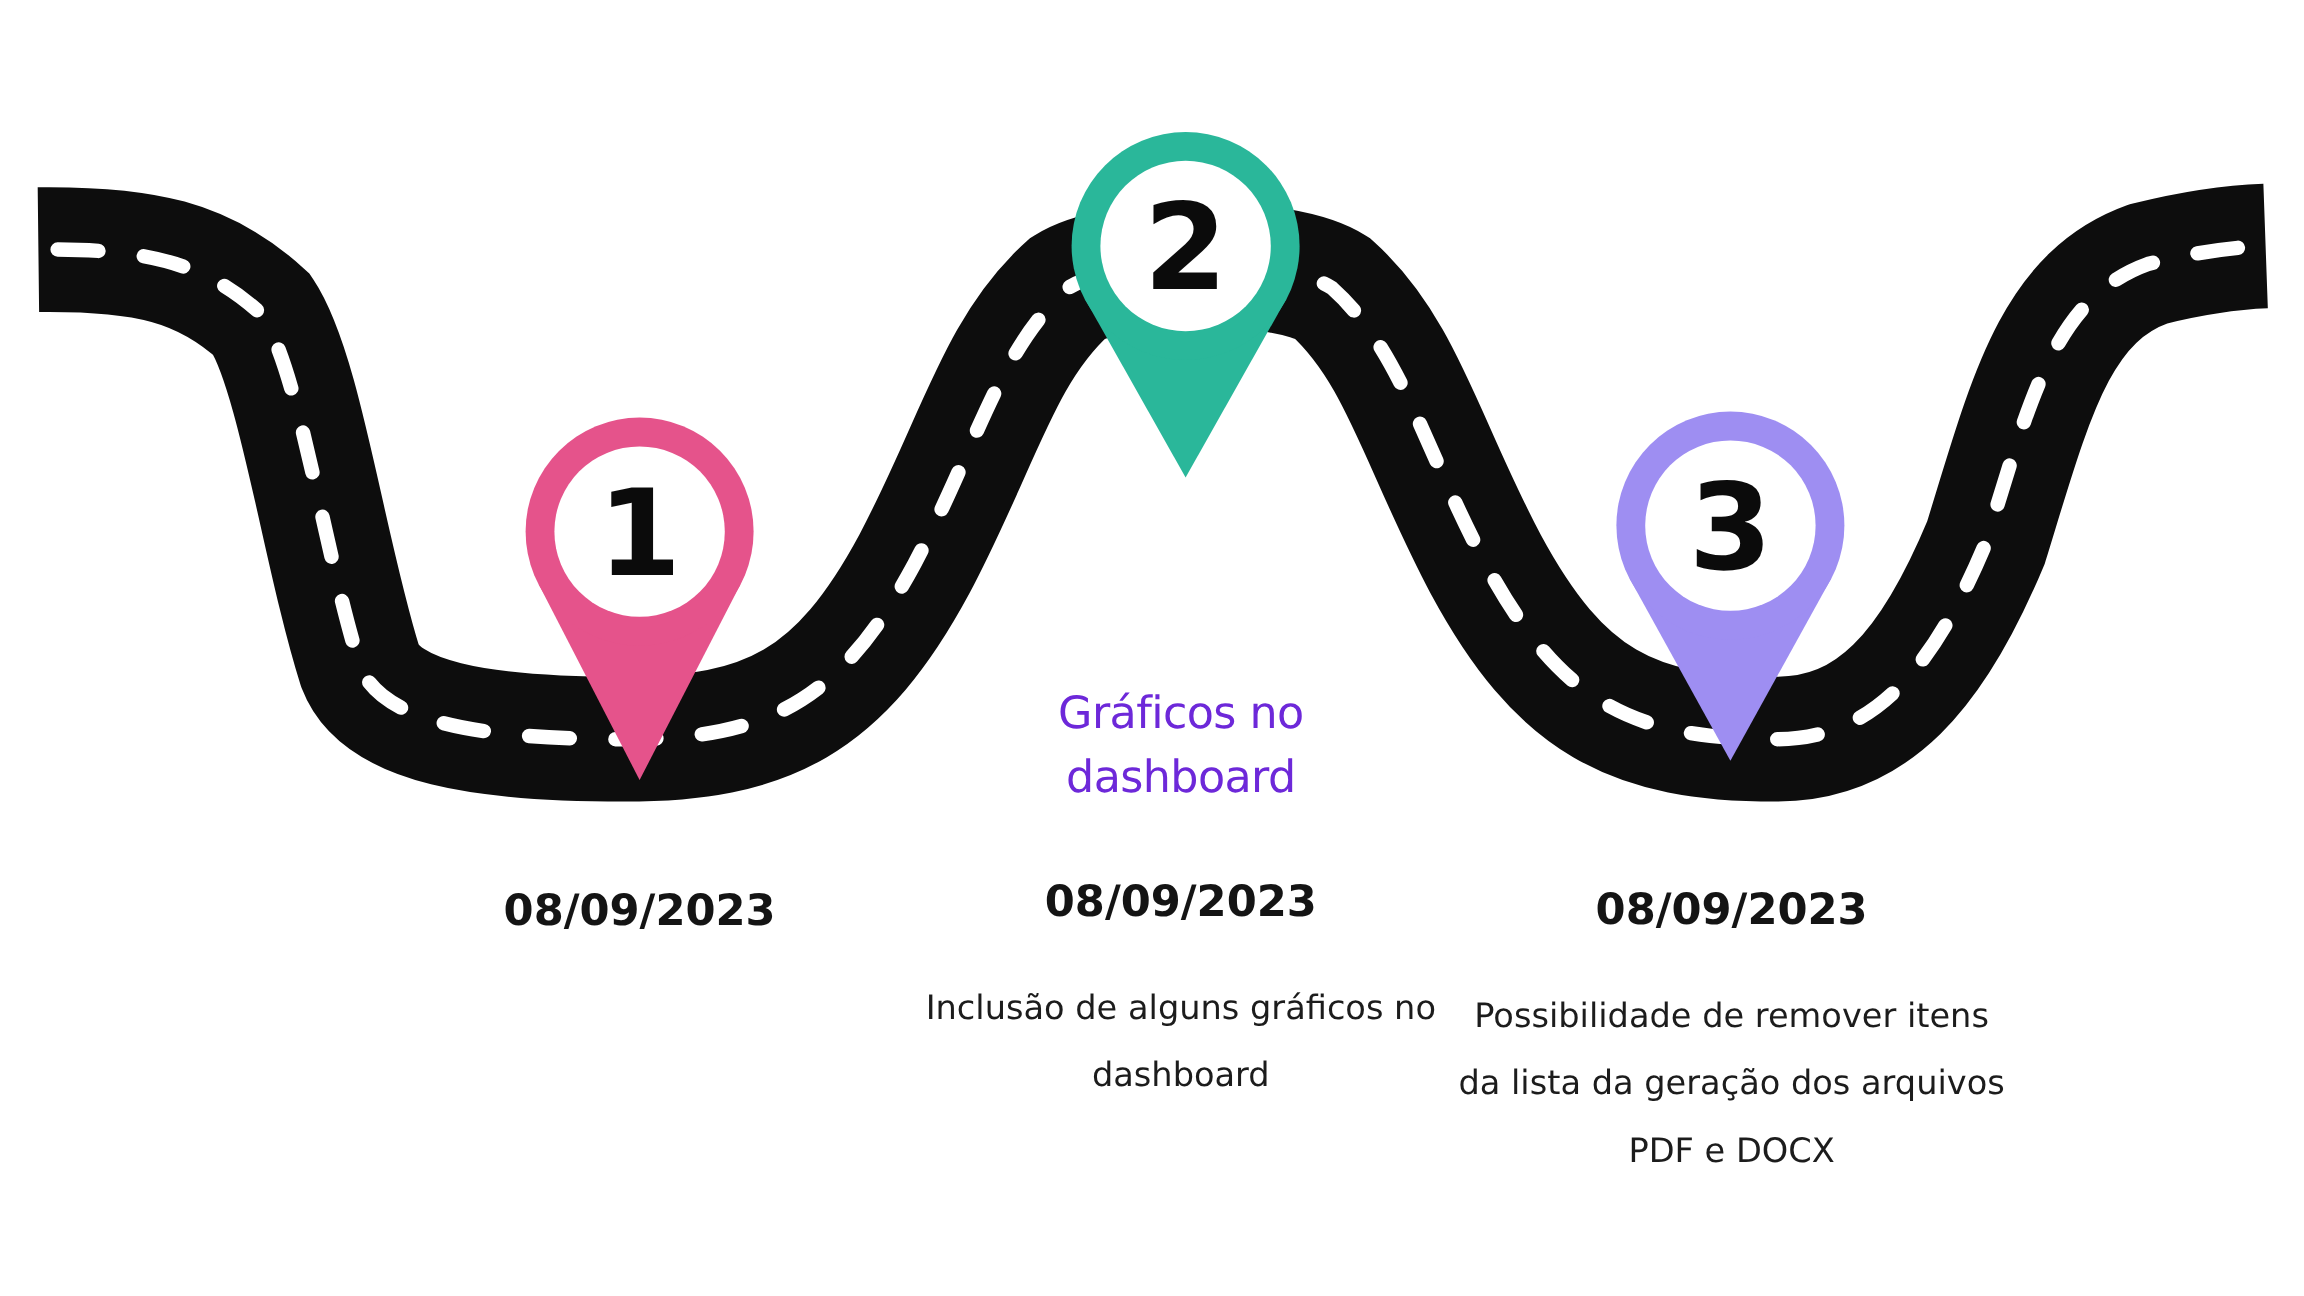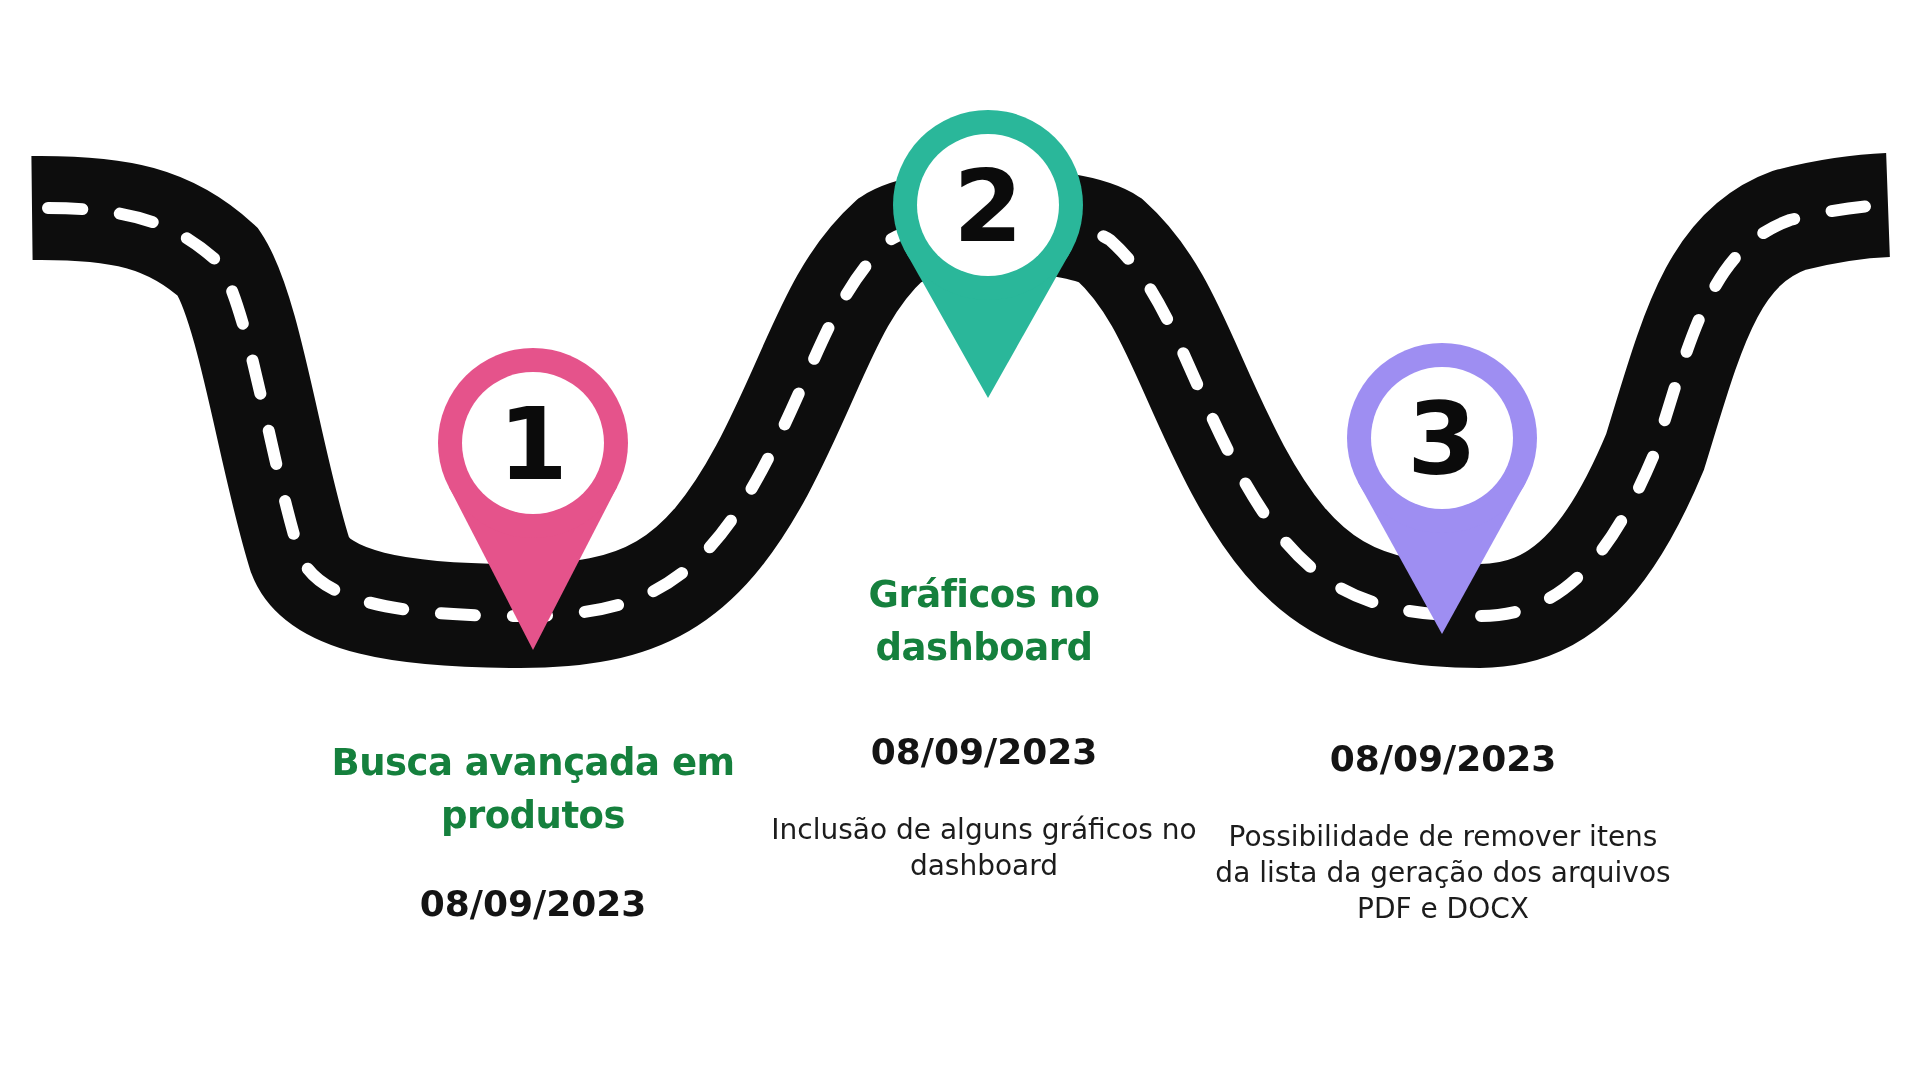--- a/index.html
+++ b/index.html
@@ -42,39 +42,39 @@
     text-anchor: middle;
   }
   .milestone {
     position: absolute;
     width: 550px;
     text-align: center;
     white-space: pre;
   }
   .m-title {
     font-size: 37px;
-    font-weight: 700;
+    font-weight: 400;
     line-height: 53px;
-    color: #15803d;
+    color: #6d28d9;
     letter-spacing: -0.5px;
   }
   .m-date {
     font-size: 36px;
     font-weight: 700;
     line-height: 40px;
     margin-top: 4px;
     color: #141414;
   }
   .milestone--2 .m-date {
     margin-top: 20px;
   }
   .m-desc {
     font-size: 28px;
     font-weight: 400;
-    line-height: 36px;
+    line-height: 56px;
     margin-top: 2px;
     color: #1c1c1c;
   }
 </style>
 </head>
 <body>
 
 <div class="stage">
 
   <svg class="road-svg" viewBox="0 0 1920 1080" xmlns="http://www.w3.org/2000/svg">
@@ -120,22 +120,20 @@
 
     <g>
       <path d="M 1358 482 L 1526 482 L 1442 634 Z" fill="#9e8ef2"></path>
       <circle cx="1442" cy="438" r="95" fill="#9e8ef2"></circle>
       <circle cx="1442" cy="438" r="71" fill="#ffffff"></circle>
       <text class="pin-number" x="1442" y="474" fill="#0b0b0b">3</text>
     </g>
   </svg>
 
   <div class="milestone milestone--1" style="left:258px; top:698px;">
-    <div class="m-title">Busca avançada em
-produtos</div>
     <div class="m-date">08/09/2023</div>
   </div>
 
   <div class="milestone milestone--2" style="left:709px; top:530px;">
     <div class="m-title">Gráficos no
 dashboard</div>
     <div class="m-date">08/09/2023</div>
     <div class="m-desc">Inclusão de alguns gráficos no
 dashboard</div>
   </div>

